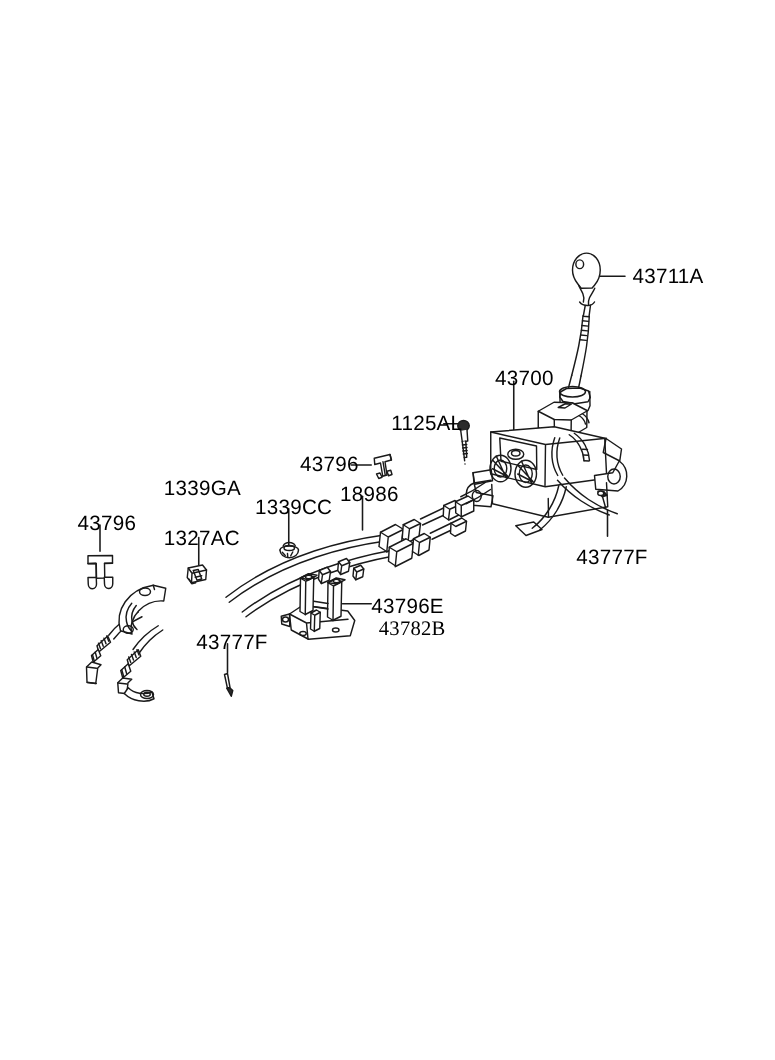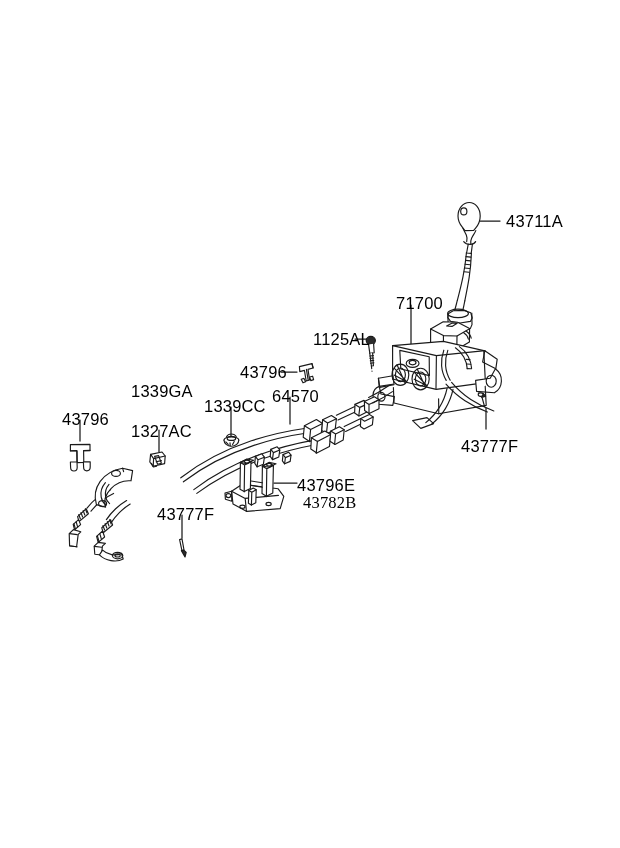--- a/index.html
+++ b/index.html
@@ -249,27 +249,27 @@
 
         <path d="M248.8 490.4l4.4-2.4 3 1.8-.4 13-4.4 2.2-3-1.8z" fill="#ffffff"></path>
         <path d="M248.8 490.4l3 1.8 4.4-2.4M251.8 492.2l-.4 13"></path>
       </g>
 
     </g>
   </svg>
 
   <div class="lbl" style="left:506px;top:212px;">43711A</div>
 
-  <div class="lbl" style="left:396px;top:294px;">71700</div>
+  <div class="lbl" style="left:396px;top:294px;">43700</div>
 
   <div class="lbl" style="left:313px;top:330px;">1125AL</div>
 
   <div class="lbl" style="left:240px;top:363px;">43796</div>
 
-  <div class="lbl" style="left:272px;top:387px;">64570</div>
+  <div class="lbl" style="left:272px;top:387px;">18986</div>
 
   <div class="lbl" style="left:204px;top:397px;">1339CC</div>
 
   <div class="lbl" style="left:131px;top:382px;">1339GA</div>
 
   <div class="lbl" style="left:131px;top:422px;">1327AC</div>
 
   <div class="lbl" style="left:62px;top:410px;">43796</div>
 
   <div class="lbl" style="left:461px;top:437px;">43777F</div>

